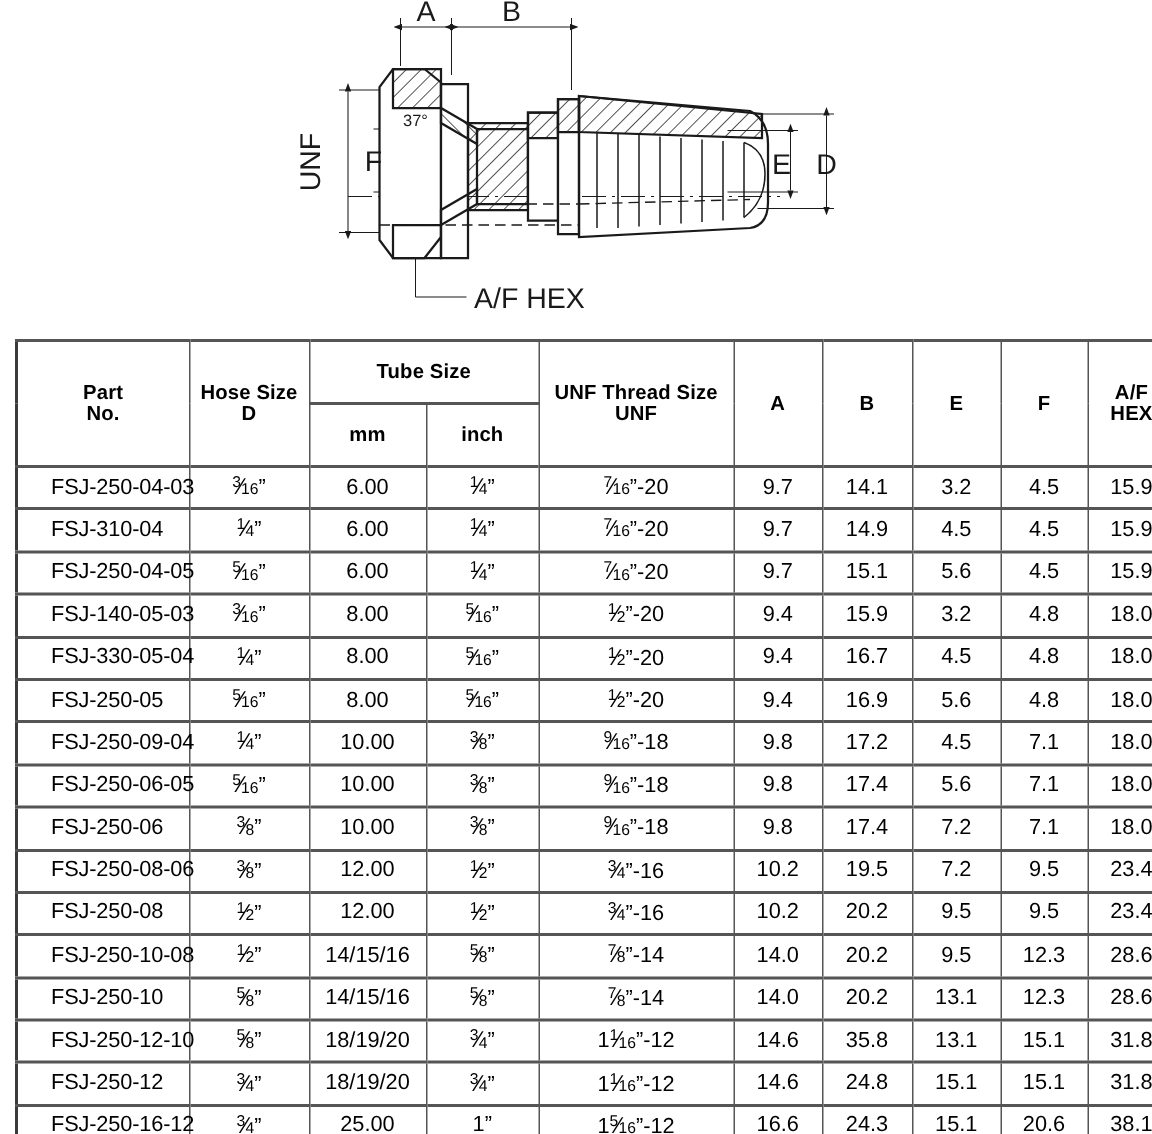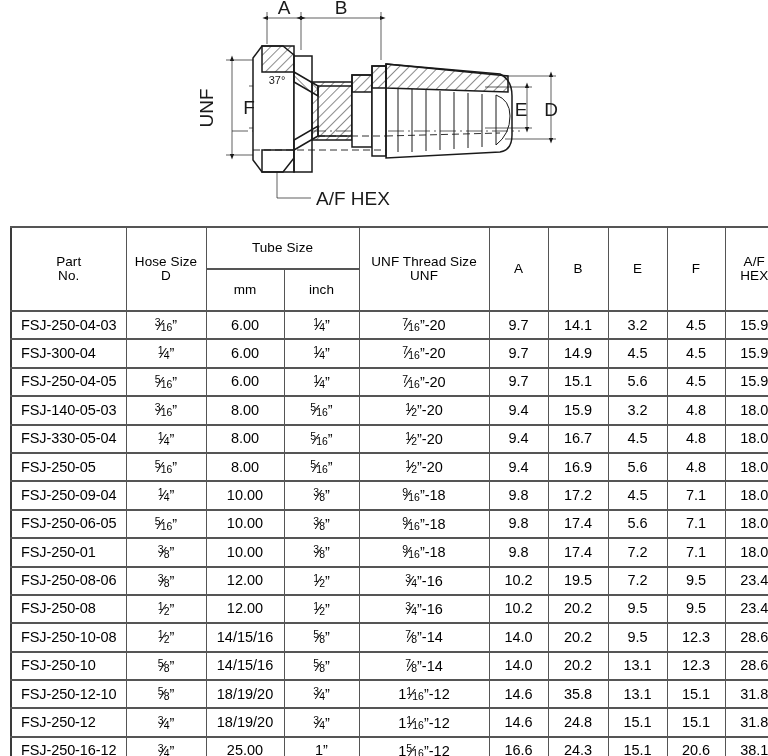--- a/index.html
+++ b/index.html
@@ -58,34 +58,34 @@
     text-align: center;
     vertical-align: middle;
     padding: 0;
     font-size: 14.5px;
     color: #000;
     height: 26.4px;
     line-height: 1.05;
     white-space: nowrap;
   }
   table.spec thead th {
-    font-weight: normal;
+    font-weight: bold;
     font-size: 13.5px;
     height: 40px;
     border-bottom-width: 2px;
     letter-spacing: .1px;
     text-align: center;
   }
   table.spec thead th .hdr-l1 { display: block; }
   table.spec thead th .hdr-l2 { display: block; }
 
   
   table.spec td.part {
     text-align: left;
-    padding-left: 9px;
+    padding-left: 22px;
     font-size: 14.5px;
     letter-spacing: -.1px;
   }
 
   
   th.group-title {
     border-bottom: 1px solid #555;
     font-weight: bold;
     height: 18px;
     font-size: 13.5px;
@@ -287,21 +287,21 @@
           <td>6.00</td>
           <td><span class="frac"><span class="num">1</span><span class="sl">⁄</span><span class="den">4</span></span><span class="inchmark">”</span></td>
           <td><span class="frac"><span class="num">7</span><span class="sl">⁄</span><span class="den">16</span></span><span class="inchmark">”-20</span></td>
           <td>9.7</td>
           <td>14.1</td>
           <td>3.2</td>
           <td>4.5</td>
           <td>15.9</td>
         </tr>
         <tr>
-          <td class="part">FSJ-300-04</td>
+          <td class="part">FSJ-310-04</td>
           <td><span class="frac"><span class="num">1</span><span class="sl">⁄</span><span class="den">4</span></span><span class="inchmark">”</span></td>
           <td>6.00</td>
           <td><span class="frac"><span class="num">1</span><span class="sl">⁄</span><span class="den">4</span></span><span class="inchmark">”</span></td>
           <td><span class="frac"><span class="num">7</span><span class="sl">⁄</span><span class="den">16</span></span><span class="inchmark">”-20</span></td>
           <td>9.7</td>
           <td>14.9</td>
           <td>4.5</td>
           <td>4.5</td>
           <td>15.9</td>
         </tr>
@@ -371,21 +371,21 @@
           <td>10.00</td>
           <td><span class="frac"><span class="num">3</span><span class="sl">⁄</span><span class="den">8</span></span><span class="inchmark">”</span></td>
           <td><span class="frac"><span class="num">9</span><span class="sl">⁄</span><span class="den">16</span></span><span class="inchmark">”-18</span></td>
           <td>9.8</td>
           <td>17.4</td>
           <td>5.6</td>
           <td>7.1</td>
           <td>18.0</td>
         </tr>
         <tr>
-          <td class="part">FSJ-250-01</td>
+          <td class="part">FSJ-250-06</td>
           <td><span class="frac"><span class="num">3</span><span class="sl">⁄</span><span class="den">8</span></span><span class="inchmark">”</span></td>
           <td>10.00</td>
           <td><span class="frac"><span class="num">3</span><span class="sl">⁄</span><span class="den">8</span></span><span class="inchmark">”</span></td>
           <td><span class="frac"><span class="num">9</span><span class="sl">⁄</span><span class="den">16</span></span><span class="inchmark">”-18</span></td>
           <td>9.8</td>
           <td>17.4</td>
           <td>7.2</td>
           <td>7.1</td>
           <td>18.0</td>
         </tr>

